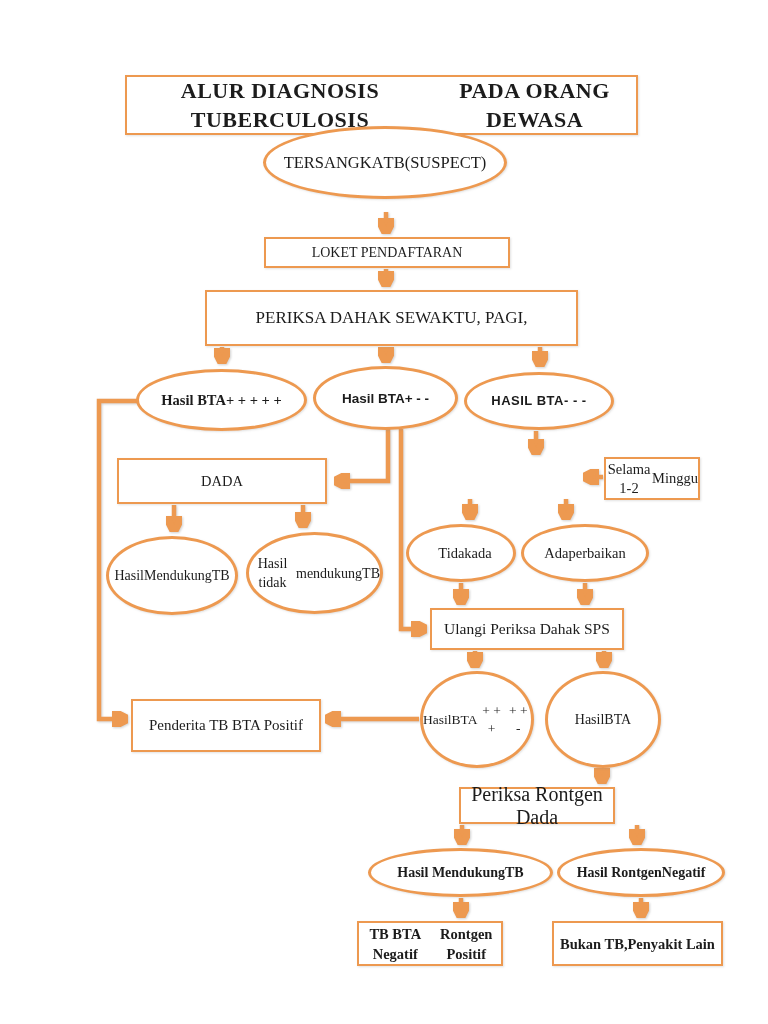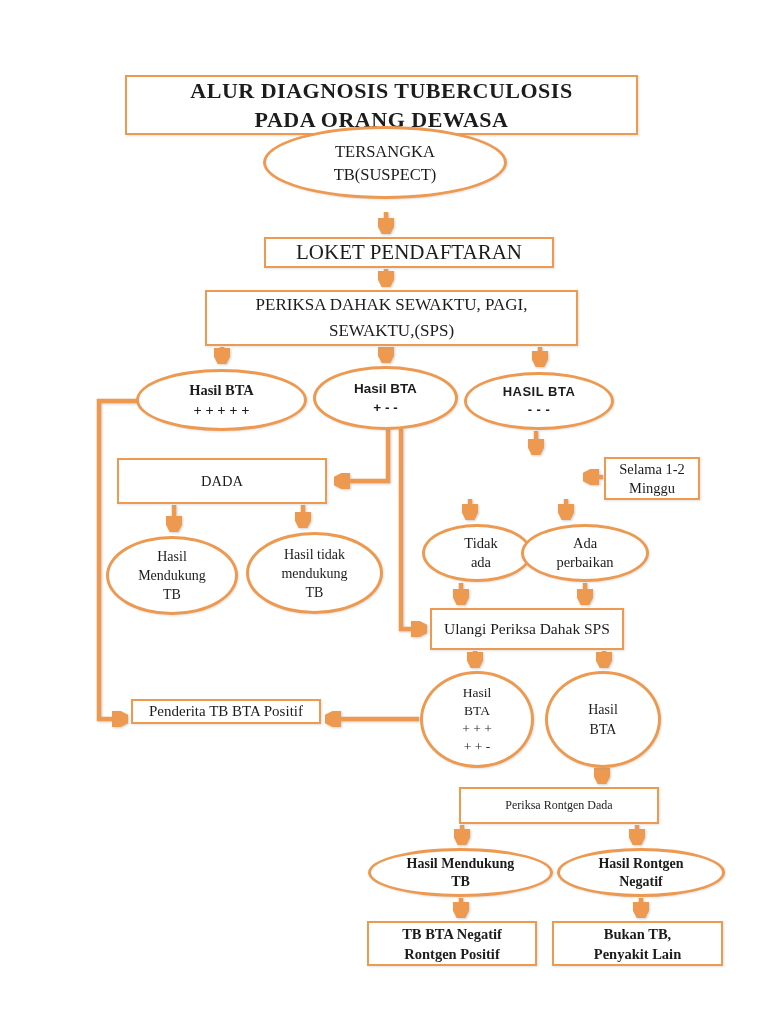--- a/index.html
+++ b/index.html
@@ -3,21 +3,21 @@
 <meta charset="utf-8">
 <style>
   :root { --accent:#ED9950; --ink:#1c1c1c; }
   html,body { margin:0; padding:0; background:#ffffff; }
   #page {
     position:relative; width:768px; height:1024px; margin:0 auto;
     background:#ffffff; overflow:hidden;
     font-family:"Liberation Serif", serif; color:var(--ink);
   }
   .node {
-    position:absolute; display:flex; flex-direction:column;
+    position:absolute; display:flex; flex-direction:row;
     align-items:center; justify-content:center; text-align:center;
     background:#ffffff; box-sizing:border-box;
     box-shadow:1px 1px 2px rgba(140,140,140,0.25);
   }
   .box     { border:2px solid var(--accent); }
   .ellipse { border:3px solid var(--accent); border-radius:50%; }
   .sans    { font-family:"Liberation Sans", sans-serif; font-weight:700; }
   .boldserif { font-weight:700; }
   #connectors { position:absolute; left:0; top:0; width:768px; height:1024px;
     filter:drop-shadow(1.2px 1.2px 0.8px rgba(120,120,120,0.35)); }
@@ -63,27 +63,26 @@
   <div class="node box" style="left:125px;top:75px;width:513px;height:60px;font-weight:700;font-size:22px;line-height:29px;letter-spacing:0.5px;">
     <div>ALUR DIAGNOSIS TUBERCULOSIS</div>
     <div>PADA ORANG DEWASA</div>
   </div>
 
   <div class="node ellipse" style="left:263px;top:126px;width:244px;height:73px;font-size:16.5px;line-height:23px;">
     <div>TERSANGKA</div>
     <div>TB(SUSPECT)</div>
   </div>
 
-  <div class="node box" style="left:264px;top:237px;width:290px;height:31px;font-size:21px;">
+  <div class="node box" style="left:264px;top:237px;width:246px;height:31px;font-size:14px;">
     <div>LOKET PENDAFTARAN</div>
   </div>
 
   <div class="node box" style="left:205px;top:290px;width:373px;height:56px;font-size:17px;line-height:26px;">
     <div>PERIKSA DAHAK SEWAKTU, PAGI,</div>
-    <div>SEWAKTU,(SPS)</div>
   </div>
 
   <div class="node ellipse boldserif" style="left:136px;top:369px;width:171px;height:62px;font-size:14.5px;line-height:20px;">
     <div>Hasil BTA</div>
     <div>+ + + + +</div>
   </div>
 
   <div class="node ellipse sans" style="left:313px;top:366px;width:145px;height:64px;font-size:13.5px;line-height:19px;">
     <div>Hasil BTA</div>
     <div>+ - -</div>
@@ -109,21 +108,21 @@
     <div>mendukung</div>
     <div>TB</div>
   </div>
 
 
   <div class="node box" style="left:604px;top:457px;width:96px;height:43px;font-size:14.5px;line-height:19px;">
     <div>Selama 1-2</div>
     <div>Minggu</div>
   </div>
 
-  <div class="node ellipse" style="left:422px;top:524px;width:110px;height:58px;font-size:14.5px;line-height:19px;padding-left:8px;">
+  <div class="node ellipse" style="left:406px;top:524px;width:110px;height:58px;font-size:14.5px;line-height:19px;padding-left:8px;">
     <div>Tidak</div>
     <div>ada</div>
   </div>
 
   <div class="node ellipse" style="left:521px;top:524px;width:128px;height:58px;font-size:14.5px;line-height:19px;">
     <div>Ada</div>
     <div>perbaikan</div>
   </div>
 
   <div class="node box" style="left:430px;top:608px;width:194px;height:42px;font-size:15.5px;">
@@ -135,39 +134,39 @@
     <div>BTA</div>
     <div>+ + +</div>
     <div>+ + -</div>
   </div>
 
   <div class="node ellipse" style="left:545px;top:671px;width:116px;height:97px;font-size:14px;line-height:20px;">
     <div>Hasil</div>
     <div>BTA</div>
   </div>
 
-  <div class="node box" style="left:131px;top:699px;width:190px;height:25px;font-size:15px;">
+  <div class="node box" style="left:131px;top:699px;width:190px;height:53px;font-size:15px;">
     <div>Penderita TB BTA Positif</div>
   </div>
 
-  <div class="node box" style="left:459px;top:787px;width:200px;height:37px;font-size:12px;">
+  <div class="node box" style="left:459px;top:787px;width:156px;height:37px;font-size:20px;">
     <div>Periksa Rontgen Dada</div>
   </div>
 
   <div class="node ellipse boldserif" style="left:368px;top:848px;width:185px;height:49px;font-size:14px;line-height:18px;">
     <div>Hasil Mendukung</div>
     <div>TB</div>
   </div>
 
   <div class="node ellipse boldserif" style="left:557px;top:848px;width:168px;height:49px;font-size:14px;line-height:18px;">
     <div>Hasil Rontgen</div>
     <div>Negatif</div>
   </div>
 
-  <div class="node box boldserif" style="left:367px;top:921px;width:170px;height:45px;font-size:14.5px;line-height:20px;">
+  <div class="node box boldserif" style="left:357px;top:921px;width:146px;height:45px;font-size:14.5px;line-height:20px;">
     <div>TB BTA Negatif</div>
     <div>Rontgen Positif</div>
   </div>
 
   <div class="node box boldserif" style="left:552px;top:921px;width:171px;height:45px;font-size:14.5px;line-height:20px;">
     <div>Bukan TB,</div>
     <div>Penyakit Lain</div>
   </div>
 
 </div>

